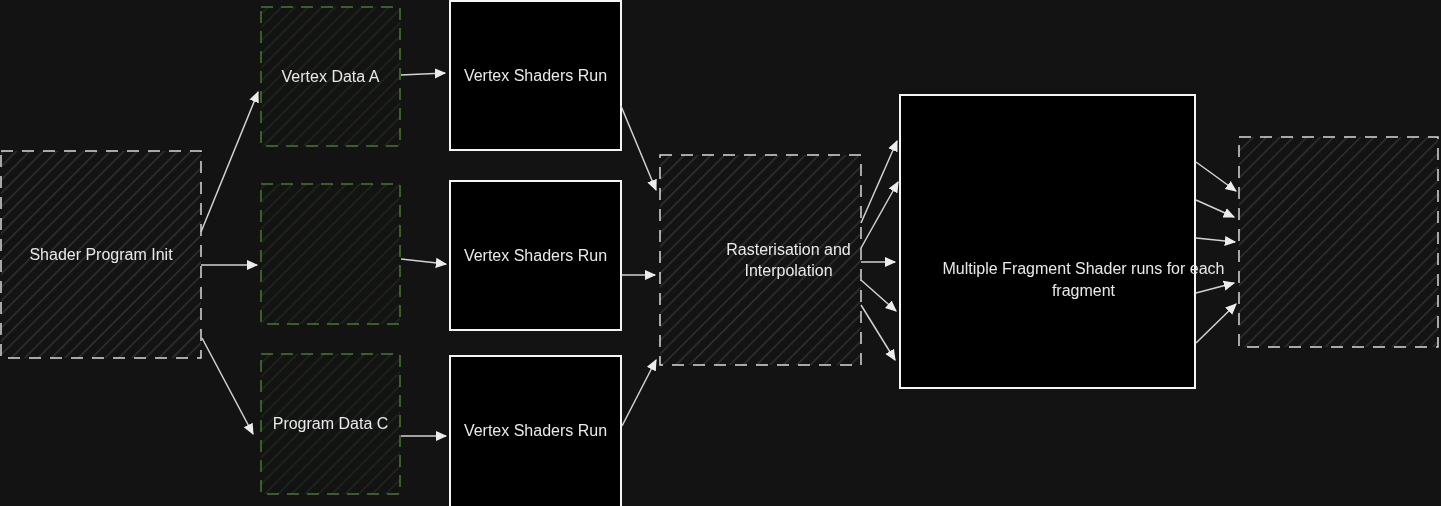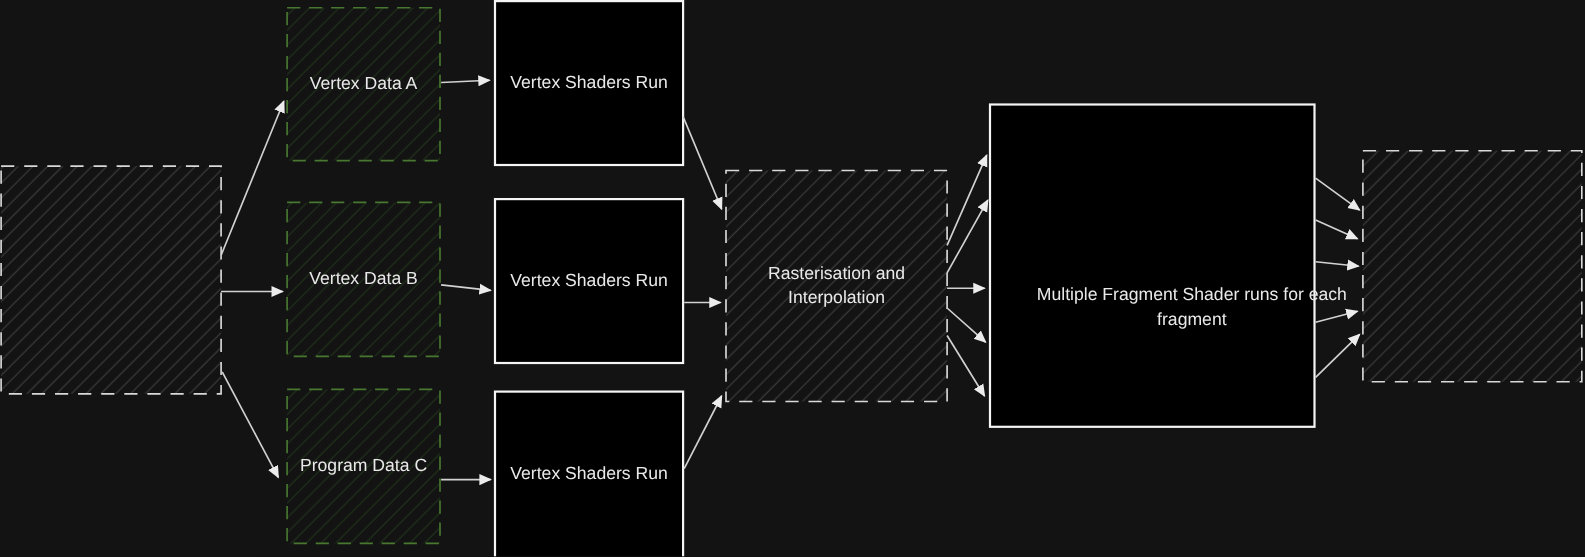--- a/index.html
+++ b/index.html
@@ -74,31 +74,31 @@
       <line x1="861" y1="280" x2="896" y2="311" marker-end="url(#arrow)"></line>
       <line x1="861" y1="305" x2="895" y2="360" marker-end="url(#arrow)"></line>
       <line x1="1196" y1="162" x2="1236" y2="191" marker-end="url(#arrow)"></line>
       <line x1="1196" y1="200" x2="1234" y2="217" marker-end="url(#arrow)"></line>
       <line x1="1196" y1="238" x2="1235" y2="242" marker-end="url(#arrow)"></line>
       <line x1="1196" y1="293" x2="1234" y2="283" marker-end="url(#arrow)"></line>
       <line x1="1196" y1="343" x2="1236" y2="304" marker-end="url(#arrow)"></line>
     </g>
   </svg>
 
+  <div class="node-label" style="left:1px; top:151px; width:200px; height:207px;">Shader Program Init</div>
 
   <div class="node-label" style="left:261px; top:7px; width:139px; height:139px;">Vertex Data A</div>
 
-  <div class="node-label" style="left:261px; top:184px; width:139px; height:140px;">Vertex Data B</div>
 
   <div class="node-label" style="left:261px; top:354px; width:139px; height:140px;">Program Data C</div>
 
   <div class="node-label" style="left:450px; top:1px; width:171px; height:149px;">Vertex Shaders Run</div>
 
   <div class="node-label" style="left:450px; top:181px; width:171px; height:149px;">Vertex Shaders Run</div>
 
   <div class="node-label" style="left:450px; top:356px; width:171px; height:150px;">Vertex Shaders Run</div>
 
-  <div class="node-label" style="left:660px; top:155px; width:201px; height:210px;text-align:center;">Rasterisation and Interpolation</div>
+  <div class="node-label" style="left:688px; top:155px; width:201px; height:210px;text-align:center;">Rasterisation and Interpolation</div>
 
   <div class="node-label" style="left:936px; top:95px; width:295px; height:369px;">Multiple Fragment Shader runs for each fragment</div>
 
 
 </div>
 
 </body></html>

